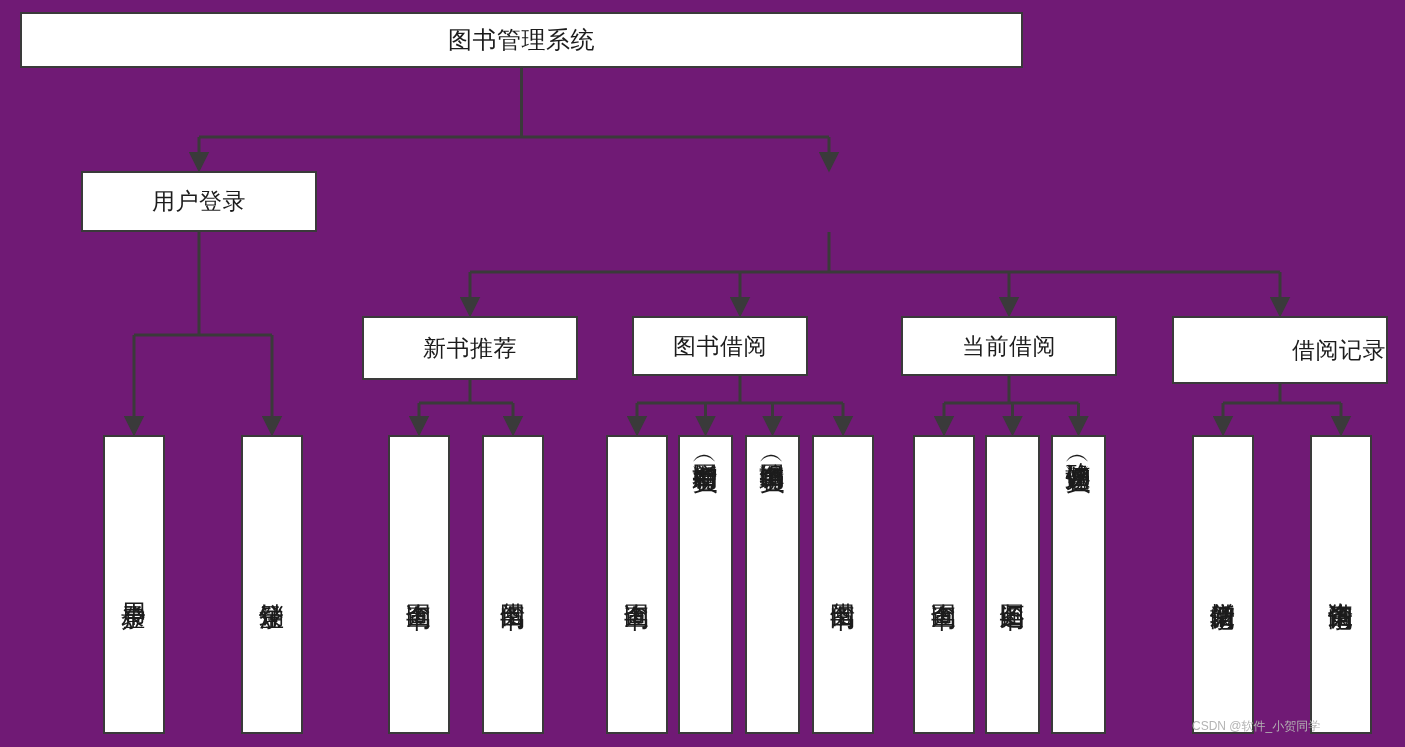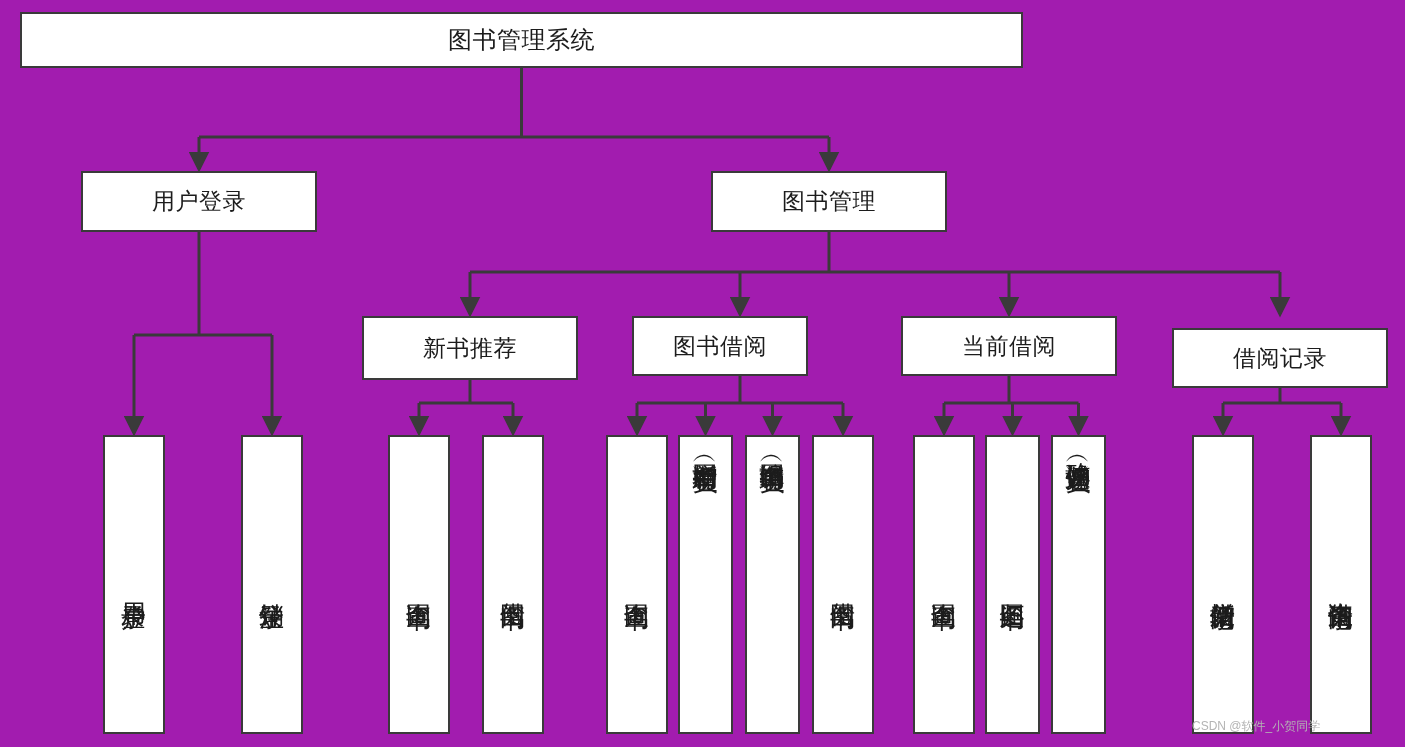--- a/index.html
+++ b/index.html
@@ -7,21 +7,21 @@
     padding: 0;
     background: #ffffff;
   }
   body {
     font-family: "Liberation Sans", "DejaVu Sans", sans-serif;
   }
   #canvas {
     position: relative;
     width: 1405px;
     height: 747px;
-    background: #a21caf;
+    background: #701a75;
     overflow: hidden;
   }
   svg#edges {
     position: absolute;
     left: 0;
     top: 0;
     width: 1405px;
     height: 747px;
     pointer-events: none;
   }
@@ -124,34 +124,31 @@
       </g>
   </svg>
 
   <div class="node horiz root" style="left: 20px; top: 12px; width: 1003px; height: 56px;">
     <span class="lbl">图书管理系统</span>
   </div>
 
   <div class="node horiz" style="left: 81px; top: 171px; width: 236px; height: 61px;">
     <span class="lbl">用户登录</span>
   </div>
-  <div class="node horiz" style="left: 711px; top: 171px; width: 236px; height: 61px;">
-    <span class="lbl">图书管理</span>
-  </div>
 
   <div class="node horiz" style="left: 362px; top: 316px; width: 216px; height: 64px;">
     <span class="lbl">新书推荐</span>
   </div>
   <div class="node horiz" style="left: 632px; top: 316px; width: 176px; height: 60px;">
     <span class="lbl">图书借阅</span>
   </div>
   <div class="node horiz" style="left: 901px; top: 316px; width: 216px; height: 60px;">
     <span class="lbl">当前借阅</span>
   </div>
-  <div class="node horiz" style="left: 1172px; top: 328px; width: 216px; height: 60px;">
+  <div class="node horiz" style="left: 1172px; top: 316px; width: 216px; height: 68px; justify-content: flex-end;">
     <span class="lbl">借阅记录</span>
   </div>
 
   <div class="node vert" style="left: 103px; top: 435px; width: 62px; height: 299px;">
     <span class="lbl">用户登录</span>
   </div>
   <div class="node vert" style="left: 241px; top: 435px; width: 62px; height: 299px;">
     <span class="lbl">注销登录</span>
   </div>
   <div class="node vert" style="left: 388px; top: 435px; width: 62px; height: 299px;">

